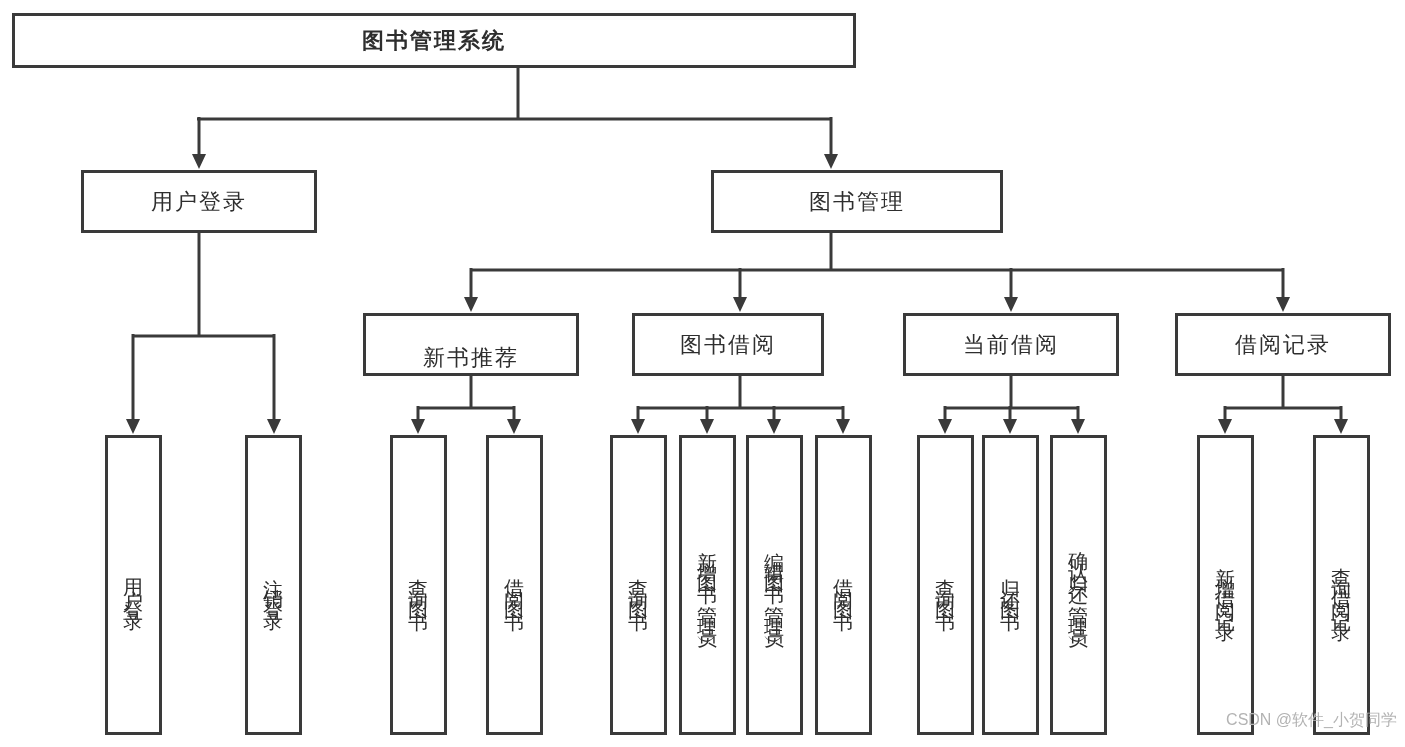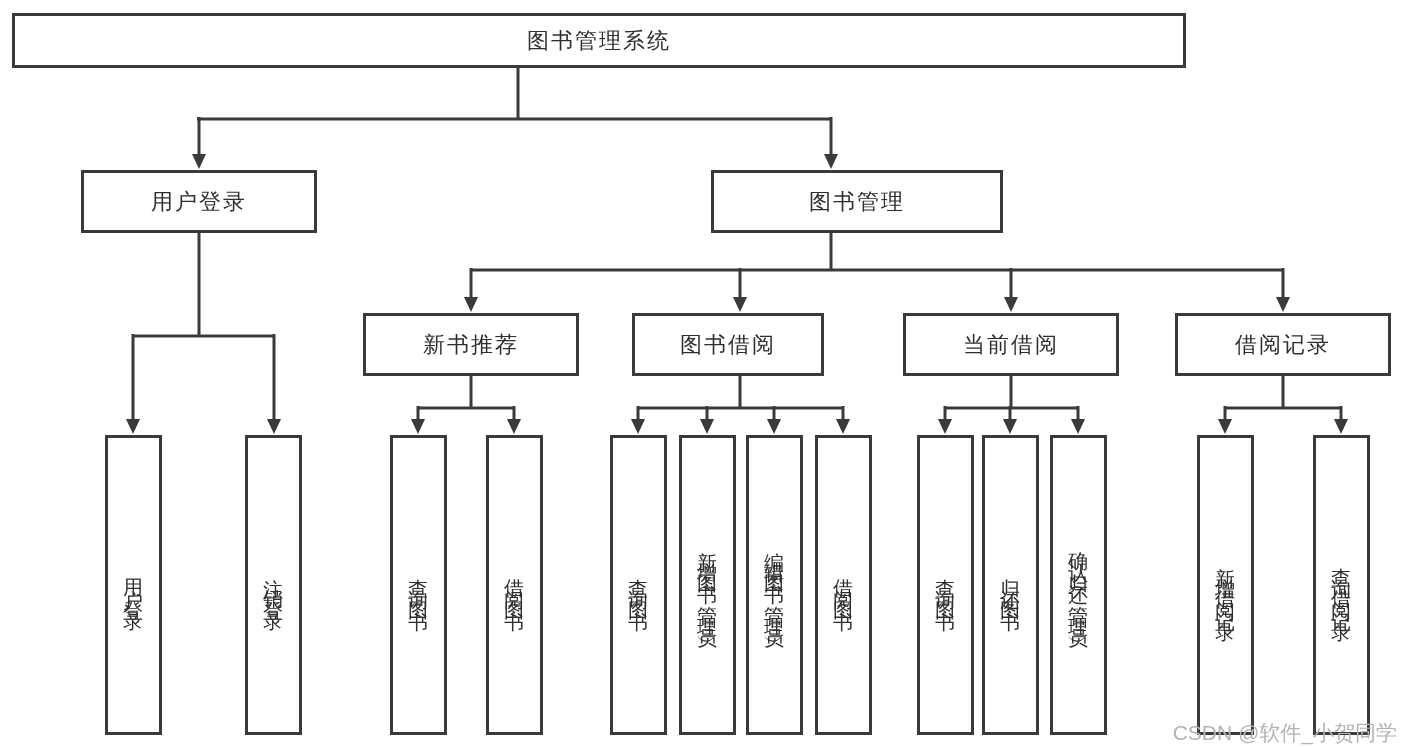--- a/index.html
+++ b/index.html
@@ -46,22 +46,22 @@
     writing-mode: vertical-rl;
     text-orientation: mixed;
     font-size: 20px;
     letter-spacing: 11px;
     color: var(--text-color);
     line-height: 1;
   }
   #watermark {
     position: absolute;
     right: 8px;
-    bottom: 0;
-    font-size: 21px;
+    bottom: 16px;
+    font-size: 16px;
     color: var(--watermark-color);
     z-index: 5;
     white-space: nowrap;
   }
 </style>
 </head>
 <body>
 
 <div id="canvas">
 
@@ -120,32 +120,32 @@
     <polygon points="1071,419 1085,419 1078,434"></polygon>
 
     <line x1="1283" y1="376" x2="1283" y2="408"></line>
     <line x1="1224" y1="408" x2="1342" y2="408"></line>
     <line x1="1225" y1="406" x2="1225" y2="421"></line>
     <polygon points="1218,419 1232,419 1225,434"></polygon>
     <line x1="1341" y1="406" x2="1341" y2="421"></line>
     <polygon points="1334,419 1348,419 1341,434"></polygon>
   </svg>
 
-  <div class="node" style="left:12px; top:13px; width:1174px; height:55px;">
+  <div class="node" style="left:12px; top:13px; width:844px; height:55px;font-weight:bold;">
     <span class="hlabel">图书管理系统</span>
   </div>
 
   <div class="node" style="left:81px; top:170px; width:236px; height:63px;">
     <span class="hlabel">用户登录</span>
   </div>
   <div class="node" style="left:711px; top:170px; width:292px; height:63px;">
     <span class="hlabel">图书管理</span>
   </div>
 
-  <div class="node" style="left:363px; top:313px; width:216px; height:63px;">
+  <div class="node" style="left:363px; top:313px; width:216px; height:63px;align-items:flex-end;">
     <span class="hlabel">新书推荐</span>
   </div>
   <div class="node" style="left:632px; top:313px; width:192px; height:63px;">
     <span class="hlabel">图书借阅</span>
   </div>
   <div class="node" style="left:903px; top:313px; width:216px; height:63px;">
     <span class="hlabel">当前借阅</span>
   </div>
   <div class="node" style="left:1175px; top:313px; width:216px; height:63px;">
     <span class="hlabel">借阅记录</span>

